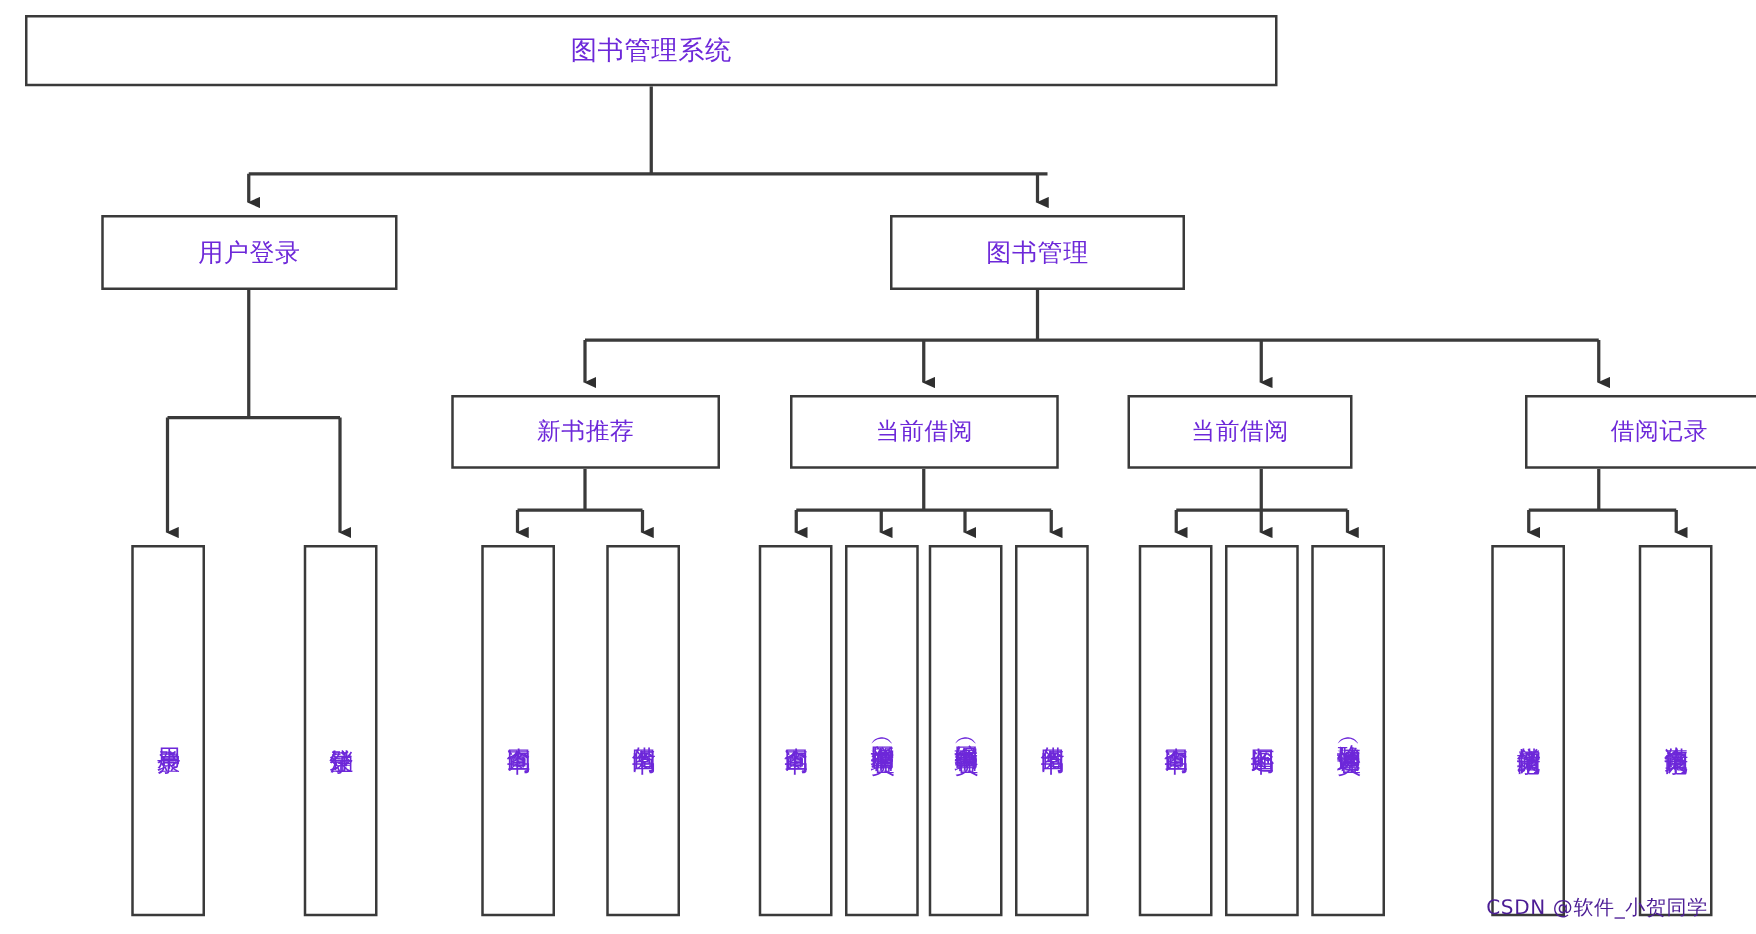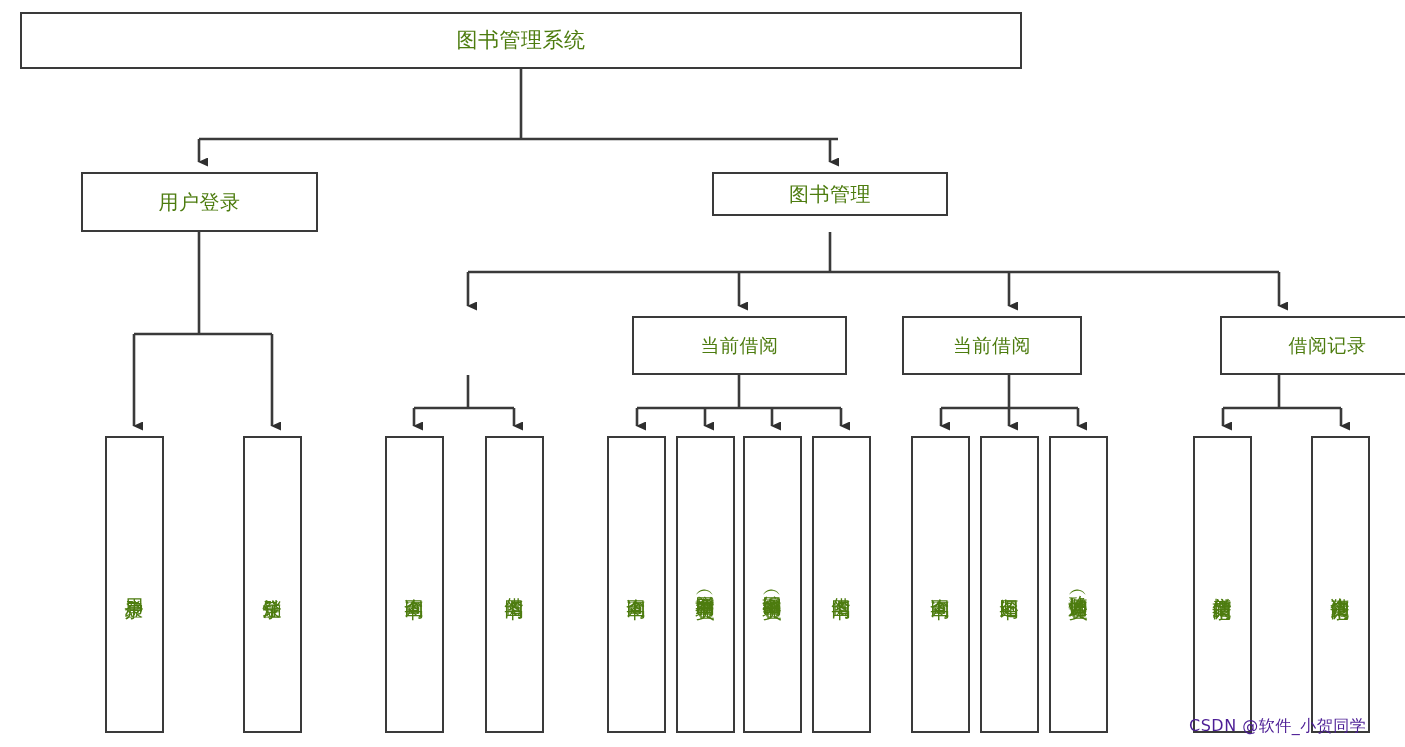--- a/index.html
+++ b/index.html
@@ -29,21 +29,21 @@
     border:2.5px solid #3a3a3a;
     display:flex;
     align-items:center;
     justify-content:center;
     z-index:2;
   }
   .node .lbl{
     font-size:20px;
     line-height:1.15;
     letter-spacing:0.5px;
-    color:#4d7c0f;
+    color:#6d28d9;
     white-space:nowrap;
     text-align:center;
   }
   .node.root .lbl{ font-size:21px; }
   .node.lv2 .lbl{ font-size:20px; }
   .node.lv3 .lbl{ font-size:19px; }
   .node.leaf{
     border-width:2.5px;
   }
   .node.leaf .lbl{
@@ -122,24 +122,27 @@
     </g>
   </svg>
 
   <div class="node root" style="left:20px;top:12px;width:1002px;height:57px;">
     <span class="lbl">图书管理系统</span>
   </div>
 
   <div class="node lv2" style="left:81px;top:172px;width:237px;height:60px;">
     <span class="lbl">用户登录</span>
   </div>
-  <div class="node lv2" style="left:712px;top:172px;width:236px;height:44px;">
+  <div class="node lv2" style="left:712px;top:172px;width:236px;height:60px;">
     <span class="lbl">图书管理</span>
   </div>
 
+  <div class="node lv3" style="left:361px;top:316px;width:215px;height:59px;">
+    <span class="lbl">新书推荐</span>
+  </div>
   <div class="node lv3" style="left:632px;top:316px;width:215px;height:59px;">
     <span class="lbl">当前借阅</span>
   </div>
   <div class="node lv3" style="left:902px;top:316px;width:180px;height:59px;">
     <span class="lbl">当前借阅</span>
   </div>
   <div class="node lv3" style="left:1172px;top:316px;width:215px;height:59px;margin-left:48px;">
     <span class="lbl">借阅记录</span>
   </div>
 

